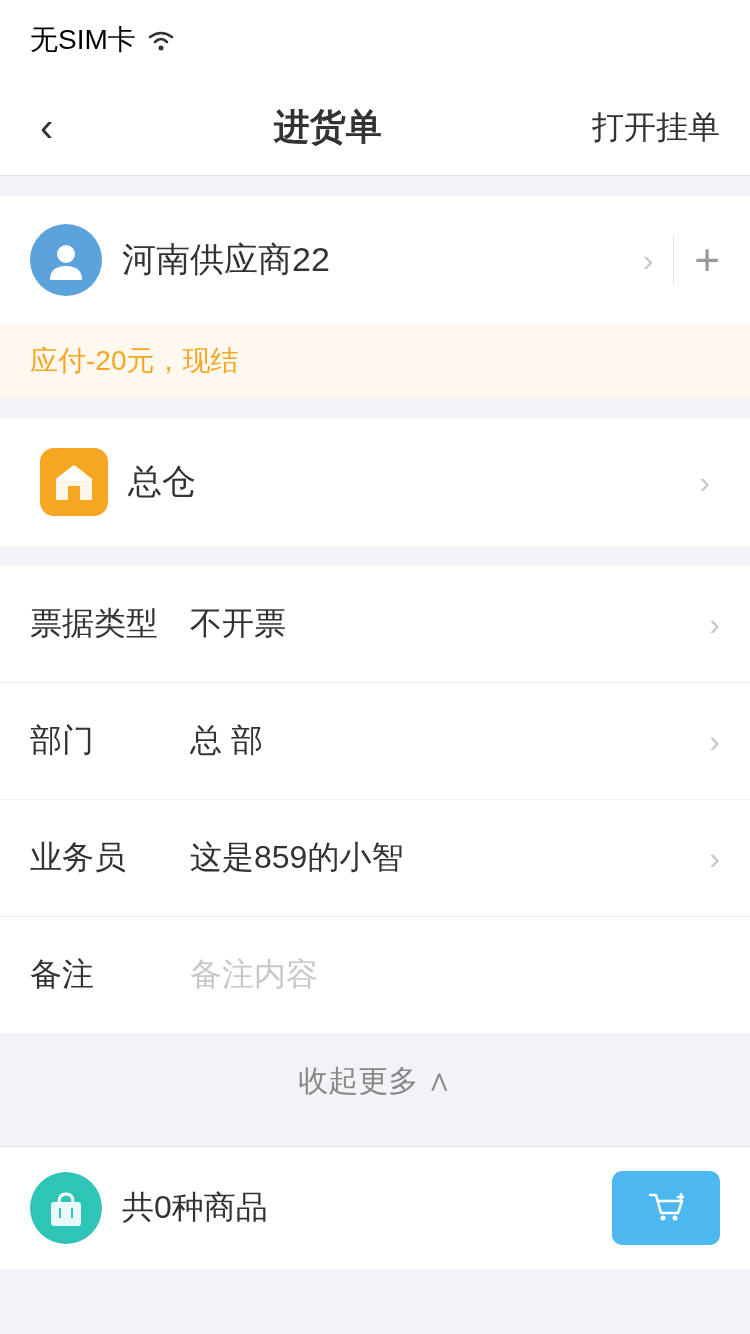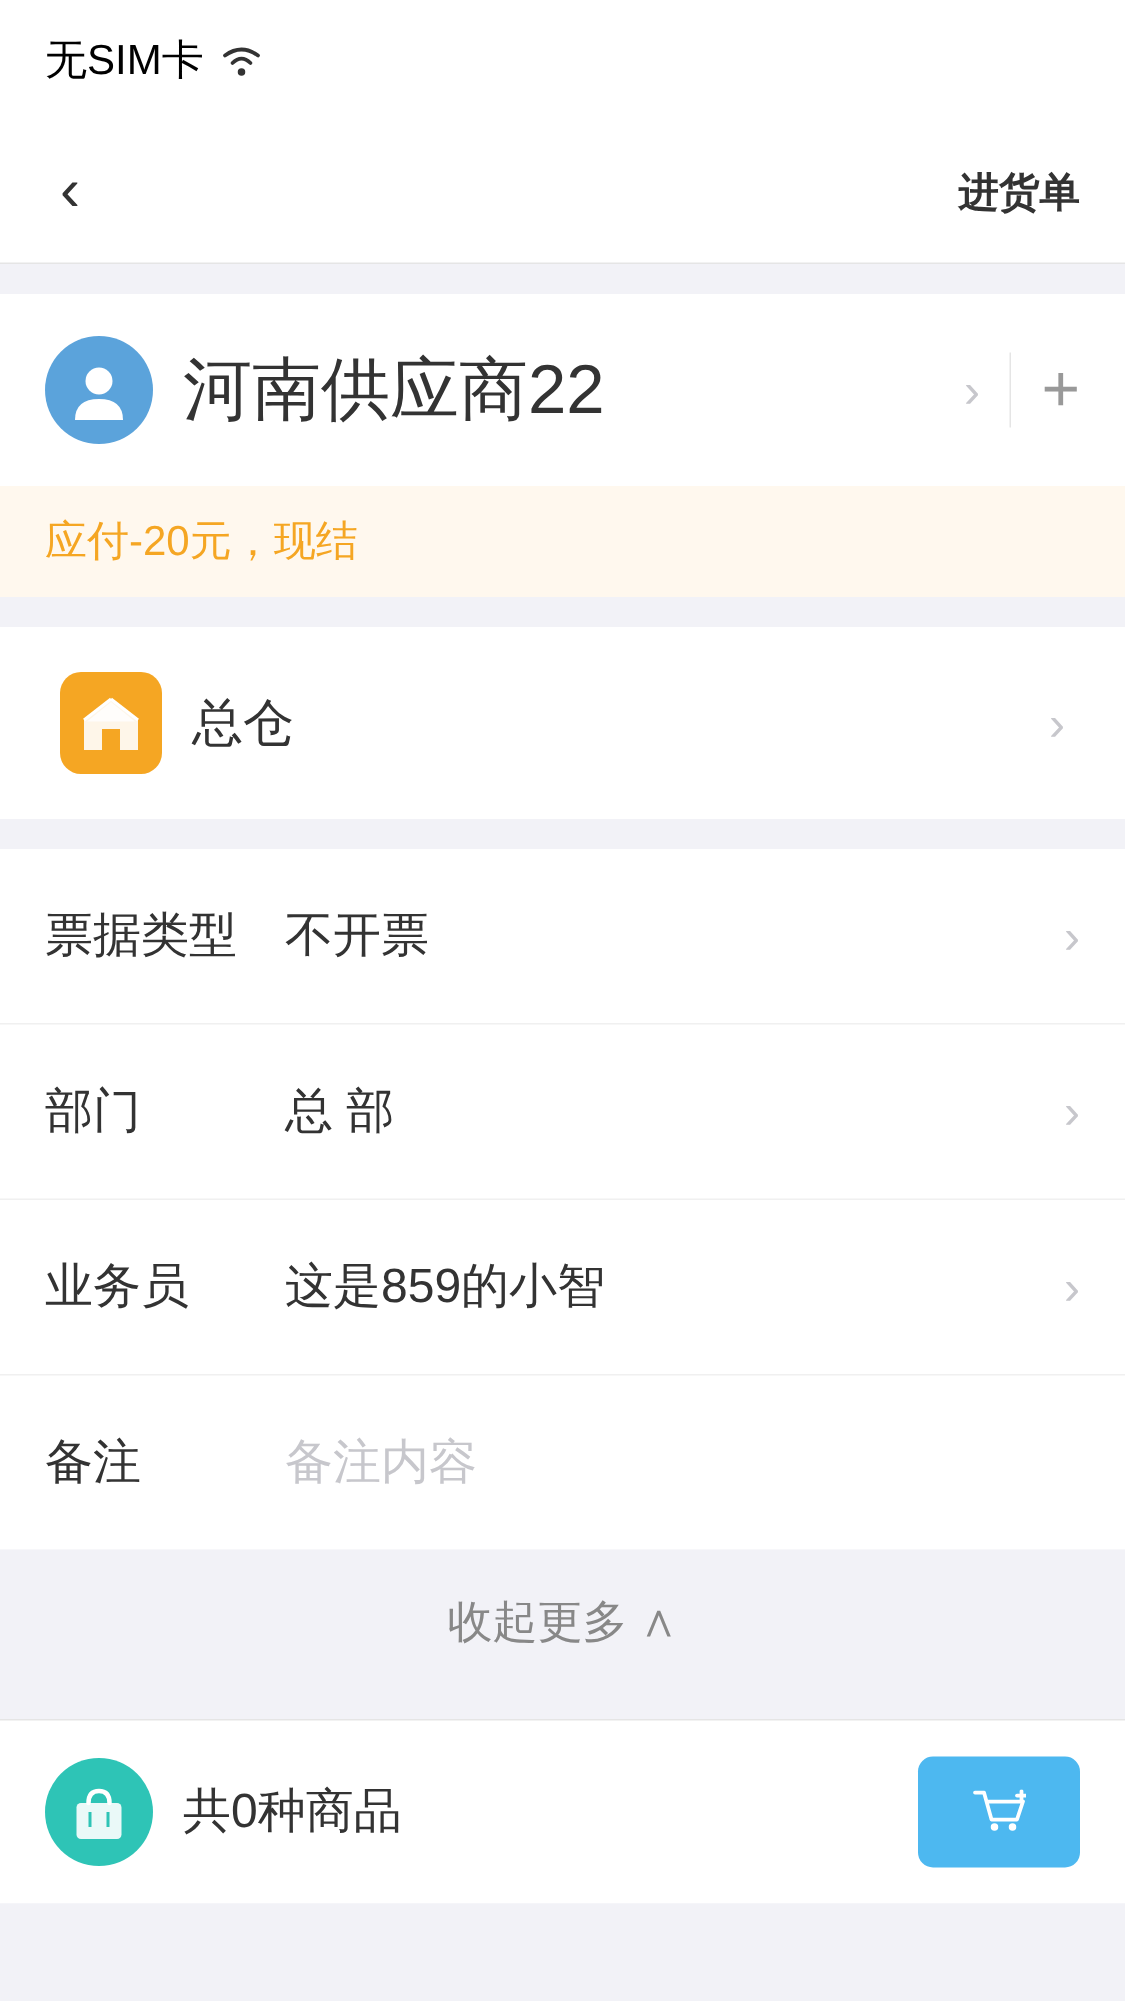--- a/index.html
+++ b/index.html
@@ -63,21 +63,21 @@
       padding: 0 30px;
       border-bottom: 1px solid #e5e5e5;
     }
     .nav-back {
       font-size: 40px;
       color: #333;
       cursor: pointer;
       padding: 10px;
     }
     .nav-title {
-      font-size: 27px;
+      font-size: 36px;
       font-weight: 600;
       color: #333;
     }
     .nav-action {
       font-size: 32px;
       color: #333;
       cursor: pointer;
     }
 
     
@@ -106,21 +106,21 @@
       border-radius: 50%;
       background: #5ba3db;
       display: flex;
       align-items: center;
       justify-content: center;
       margin-right: 20px;
       flex-shrink: 0;
     }
     .supplier-name {
       flex: 1;
-      font-size: 46px;
+      font-size: 34px;
       color: #333;
     }
     .supplier-actions {
       display: flex;
       align-items: center;
       gap: 20px;
     }
     .chevron-right {
       color: #c7c7cc;
       font-size: 32px;
@@ -253,20 +253,21 @@
       <circle cx="15" cy="19" r="2.5" fill="#333"></circle>
       <path d="M9 13 Q15 7 21 13" stroke="#333" stroke-width="2.5" fill="none" stroke-linecap="round"></path>
       <path d="M4 8 Q15 0 26 8" stroke="#333" stroke-width="2.5" fill="none" stroke-linecap="round"></path>
     </svg>
   </div>
 </div>
 
 <div class="nav-bar">
   <span class="nav-back">‹</span>
   <span class="nav-title">进货单</span>
+  <span class="nav-action">打开挂单</span>
 </div>
 
 <div class="section-gap"></div>
 
 <div class="white-card">
   <div class="supplier-row">
     <div class="supplier-avatar">
 
       <svg width="44" height="44" viewBox="0 0 44 44">
         <circle cx="22" cy="16" r="9" fill="white"></circle>

